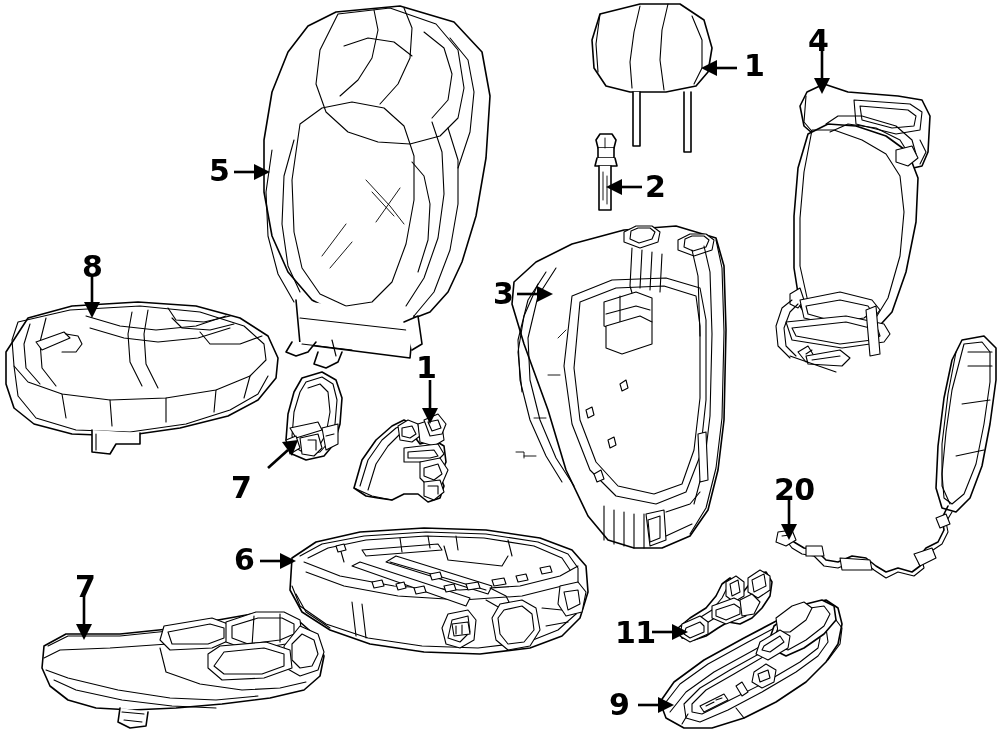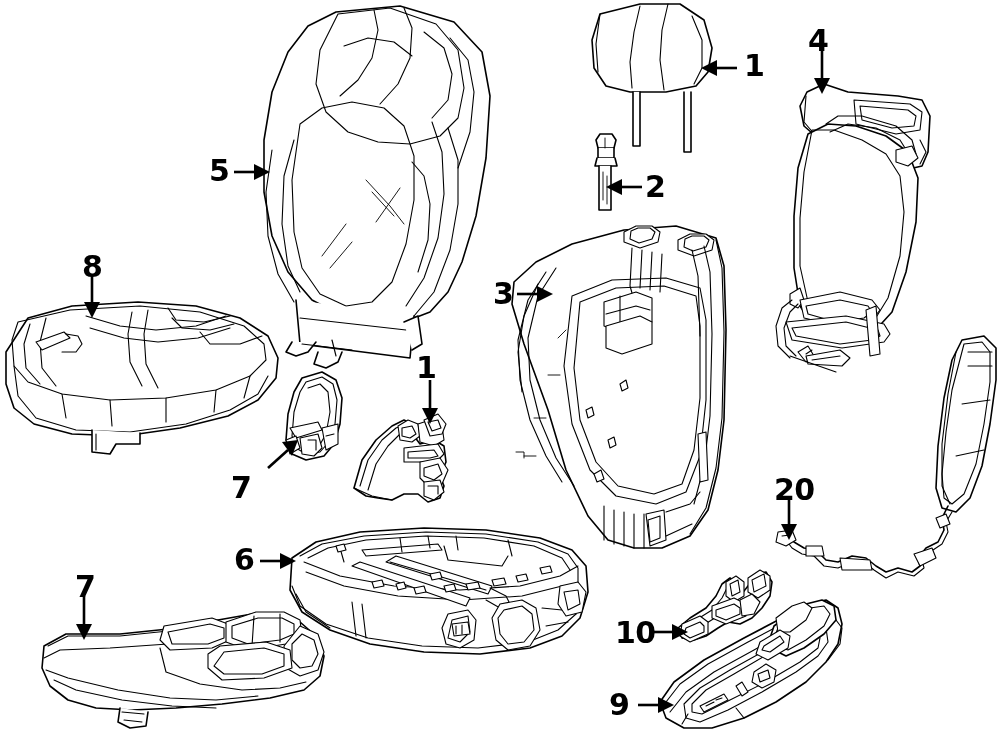--- a/index.html
+++ b/index.html
@@ -565,17 +565,17 @@
   <div class="callout-num" style="left:744px; top:51px;">1</div>
   <div class="callout-num" style="left:645px; top:172px;">2</div>
   <div class="callout-num" style="left:493px; top:279px;">3</div>
   <div class="callout-num" style="left:808px; top:26px;">4</div>
   <div class="callout-num" style="left:209px; top:156px;">5</div>
   <div class="callout-num" style="left:234px; top:545px;">6</div>
   <div class="callout-num" style="left:75px; top:572px;">7</div>
   <div class="callout-num" style="left:82px; top:252px;">8</div>
   <div class="callout-num" style="left:609px; top:690px;">9</div>
   <div class="callout-num" style="left:231px; top:473px;">7</div>
-  <div class="callout-num" style="left:615px; top:618px;">10</div>
+  <div class="callout-num" style="left:615px; top:618px;">11</div>
   <div class="callout-num" style="left:416px; top:353px;">1</div>
   <div class="callout-num" style="left:774px; top:475px;">20</div>
 
 </div>
 
 </body></html>

